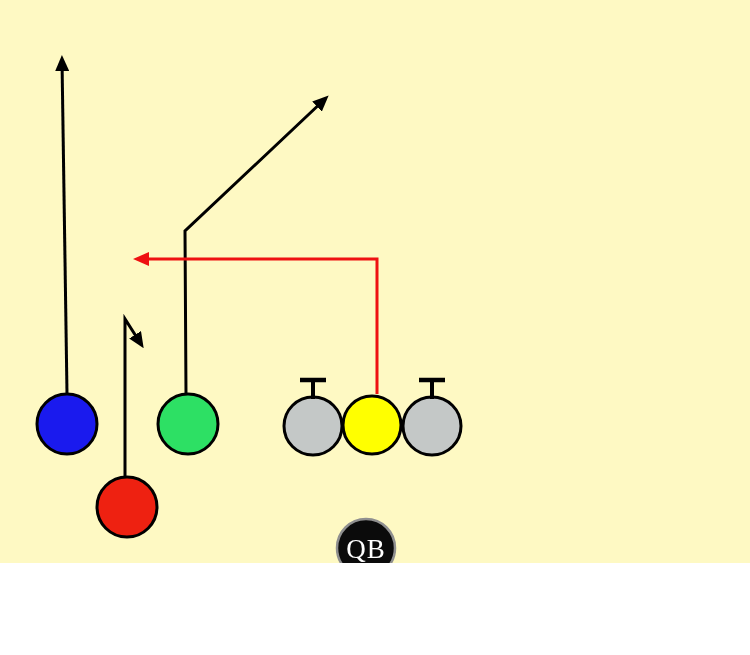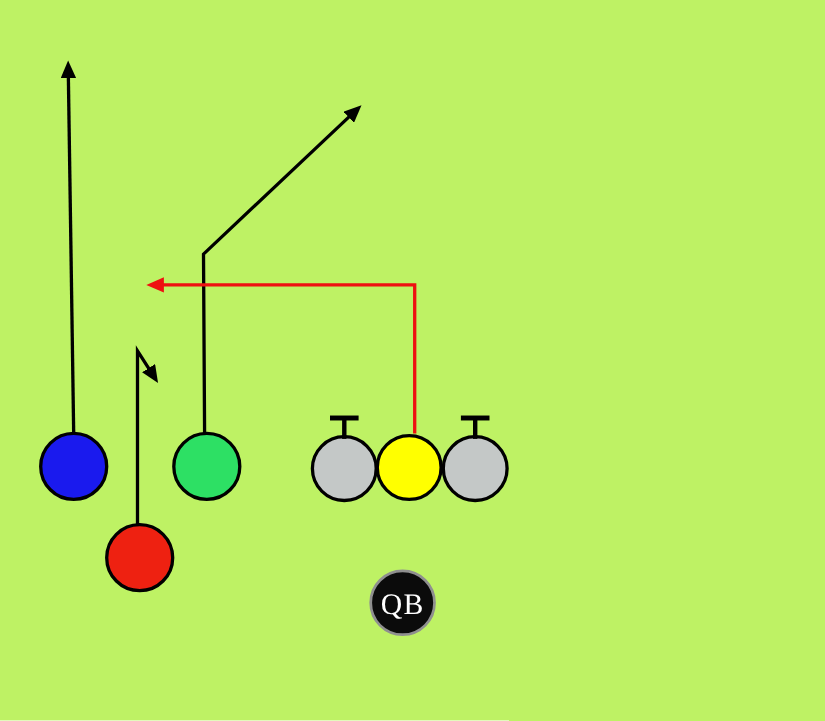--- a/index.html
+++ b/index.html
@@ -1,20 +1,20 @@
 <!DOCTYPE html>
 <html><head>
 <meta charset="utf-8">
 <style>
   html, body { margin: 0; padding: 0; background: #ffffff; }
   .stage {
     position: relative;
     width: 750px;
-    height: 655px;
-    background: #bef264;
+    height: 563px;
+    background: #fef9c3;
     overflow: hidden;
     font-family: "Liberation Sans", sans-serif;
   }
   svg { display: block; }
   text.qb-label {
     font-family: "Liberation Serif", "DejaVu Serif", serif;
     letter-spacing: 1px;
   }
 </style>
 </head>

